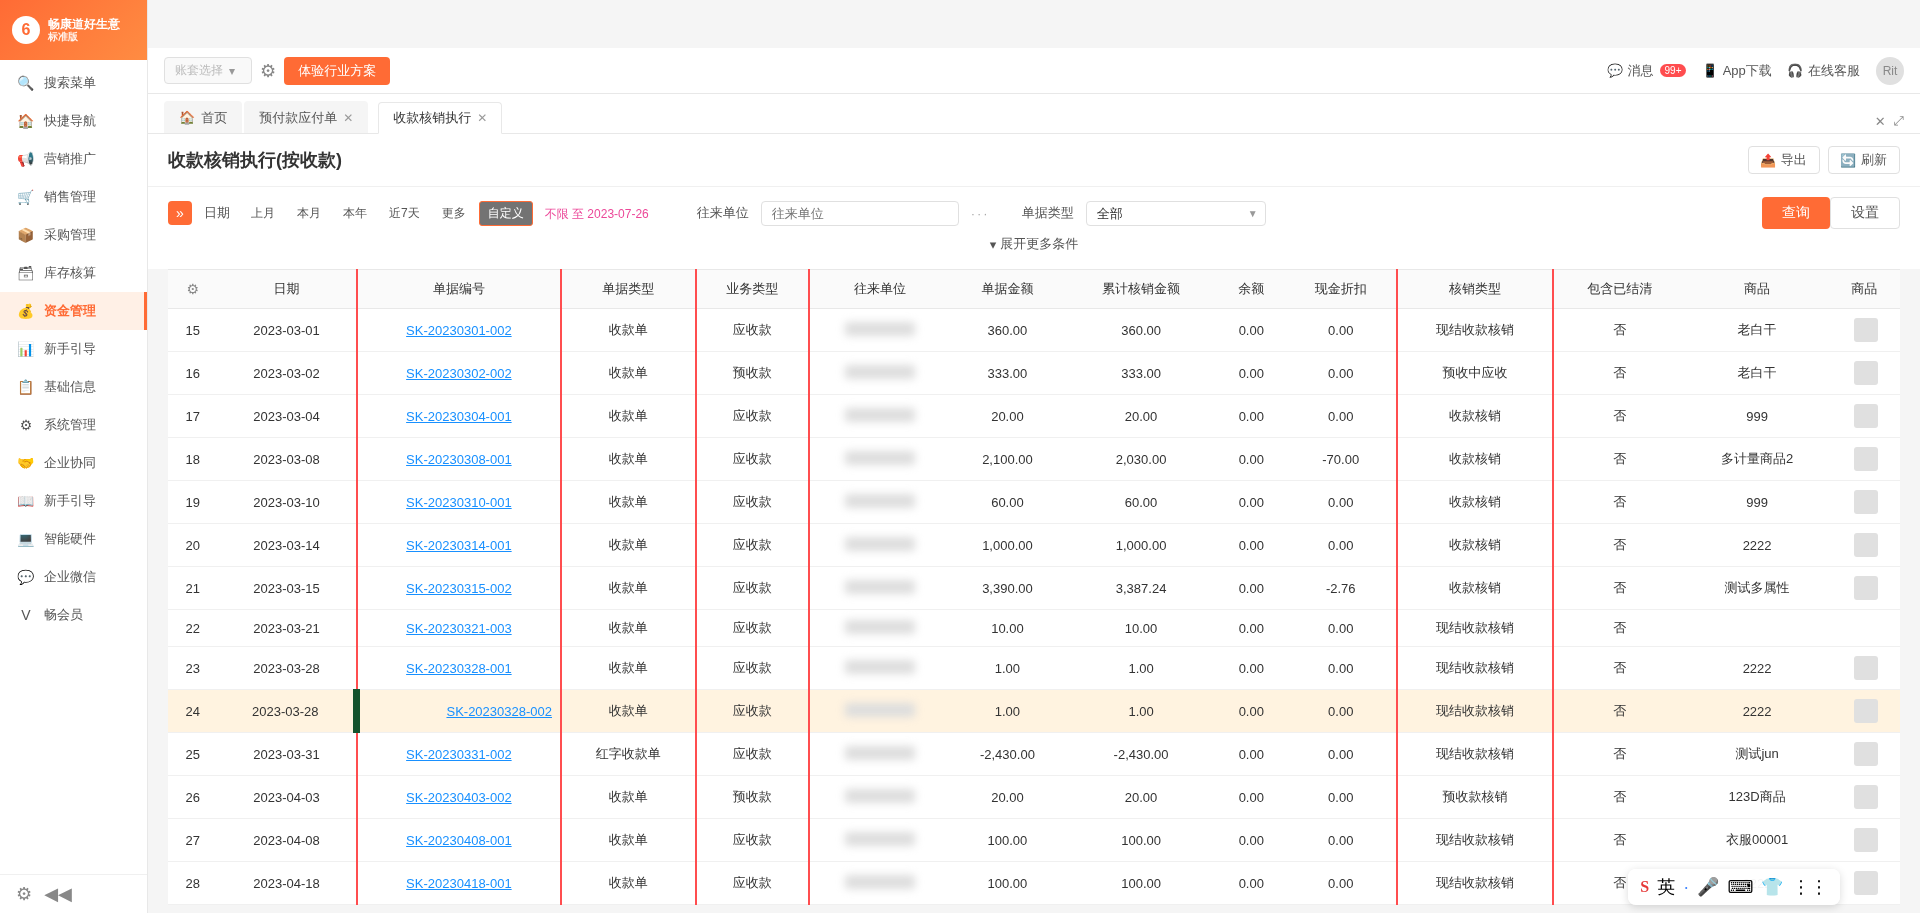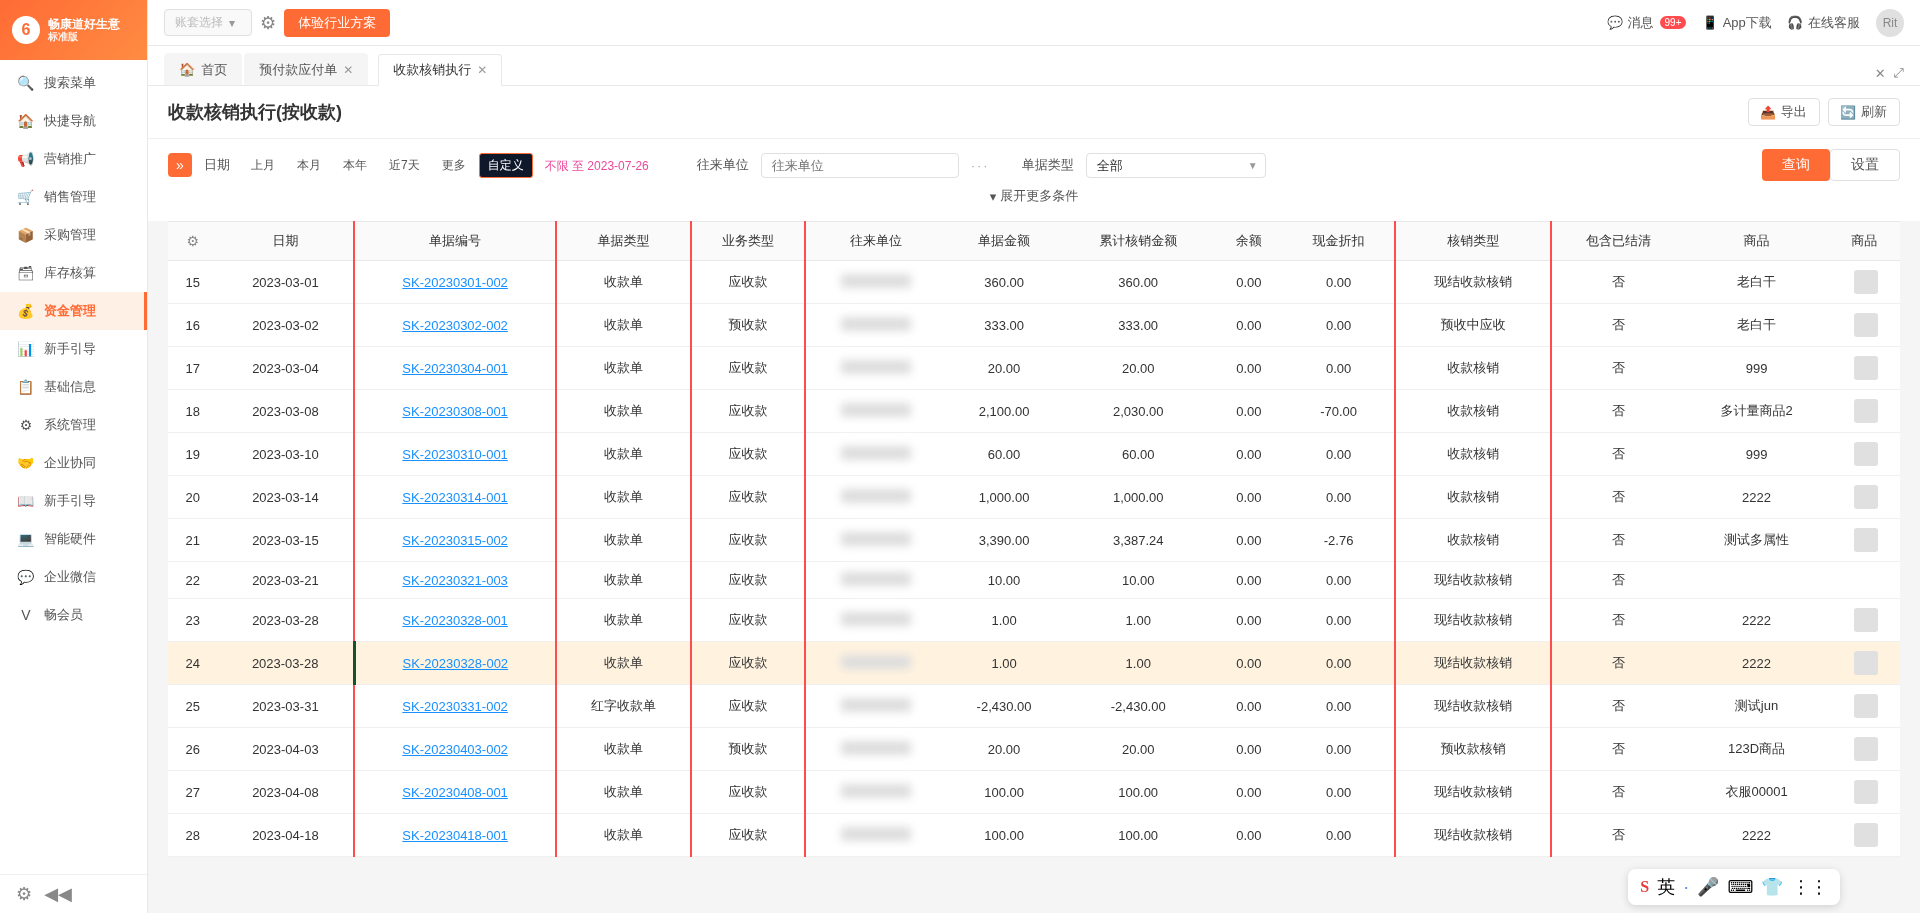--- a/index.html
+++ b/index.html
@@ -67,20 +67,21 @@
     
     .topbar {
       height: 46px;
       background: #fff;
       border-bottom: 1px solid #e8e8e8;
       display: flex;
       align-items: center;
       padding: 0 16px;
       gap: 20px;
       flex-shrink: 0;
+      margin-top: 48px;
     }
     .topbar-left { display: flex; align-items: center; gap: 8px; flex: 1; }
     .topbar-selector {
       display: flex;
       align-items: center;
       border: 1px solid #e0e0e0;
       border-radius: 4px;
       padding: 4px 10px;
       font-size: 12px;
       color: #999;
@@ -190,21 +191,21 @@
       font-size: 14px;
       flex-shrink: 0;
     }
     .filter-label { color: #555; font-size: 13px; white-space: nowrap; }
     .filter-date-btns { display: flex; gap: 4px; }
     .filter-date-btn {
       padding: 3px 8px; border-radius: 3px; cursor: pointer;
       font-size: 12px; color: #555; border: 1px solid transparent;
     }
     .filter-date-btn.custom {
-      background: #0f172a; color: #fff; border-color: #ff6b35;
+      background: #737373; color: #fff; border-color: #ff6b35;
     }
     .filter-date-range { font-size: 12px; color: #ec4899; margin-top: 2px; }
     .filter-input {
       border: 1px solid #e0e0e0; border-radius: 4px; padding: 4px 10px;
       font-size: 13px; color: #333; background: #fff; min-width: 200px;
     }
     .filter-select {
       border: 1px solid #e0e0e0; border-radius: 4px; padding: 4px 10px;
       font-size: 13px; color: #333; background: #fff; min-width: 180px; appearance: none;
       padding-right: 24px; position: relative;
@@ -647,21 +648,21 @@
     <td>0.00</td>
     <td class="">0.00</td>
     <td style="border-left:2px solid #ff4d4f;border-right:2px solid #ff4d4f;">现结收款核销</td>
     <td>否</td>
     <td>2222</td>
     <td><span style="display:inline-block;width:24px;height:24px;background:#e0e0e0;border-radius:3px;vertical-align:middle;margin-left:4px;"></span></td>
   </tr>
               <tr class="highlighted">
     <td>24</td>
     <td>2023-03-28</td>
-    <td style="border-left:3px solid #14532d;border-right:2px solid #ff4d4f;">
+    <td style="border-left:7px solid #14532d;border-right:2px solid #ff4d4f;text-align:right;">
       <span class="link-text">SK-20230328-002</span>
     </td>
     <td>收款单</td>
     <td style="border-left:2px solid #ff4d4f;border-right:2px solid #ff4d4f;">应收款</td>
     <td><span class="blurred" style="filter:blur(4px);display:inline-block;width:70px;height:14px;background:#ddd;border-radius:3px;"></span></td>
     <td class="">1.00</td>
     <td class="">1.00</td>
     <td>0.00</td>
     <td class="">0.00</td>
     <td style="border-left:2px solid #ff4d4f;border-right:2px solid #ff4d4f;">现结收款核销</td>

